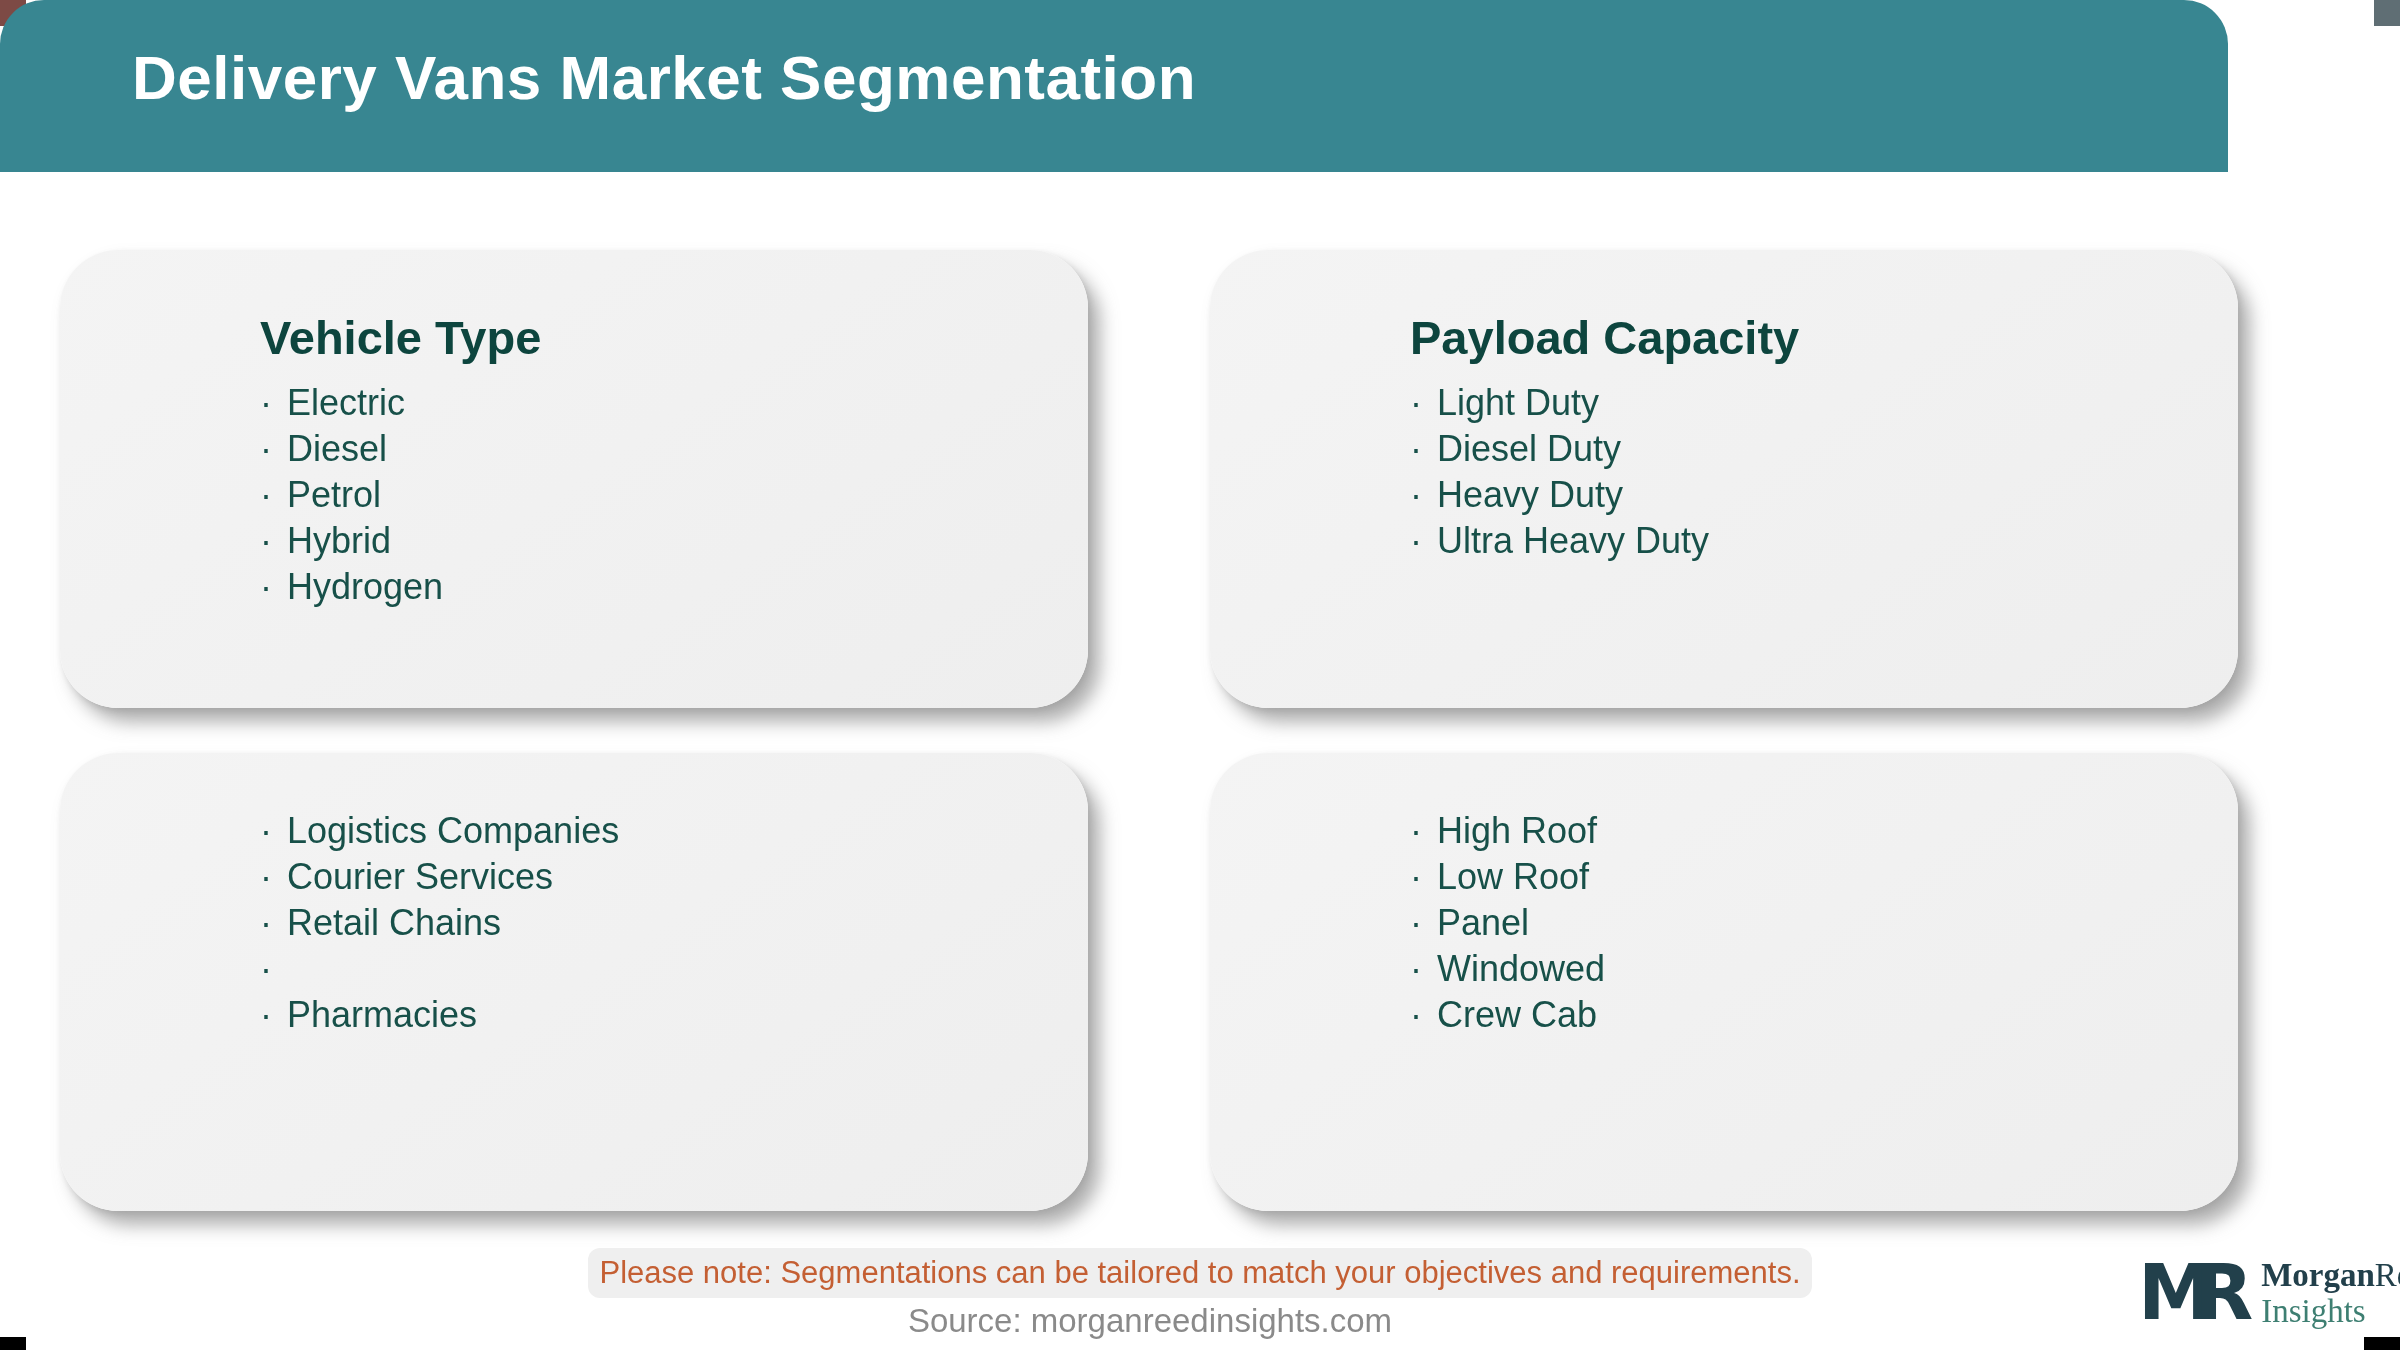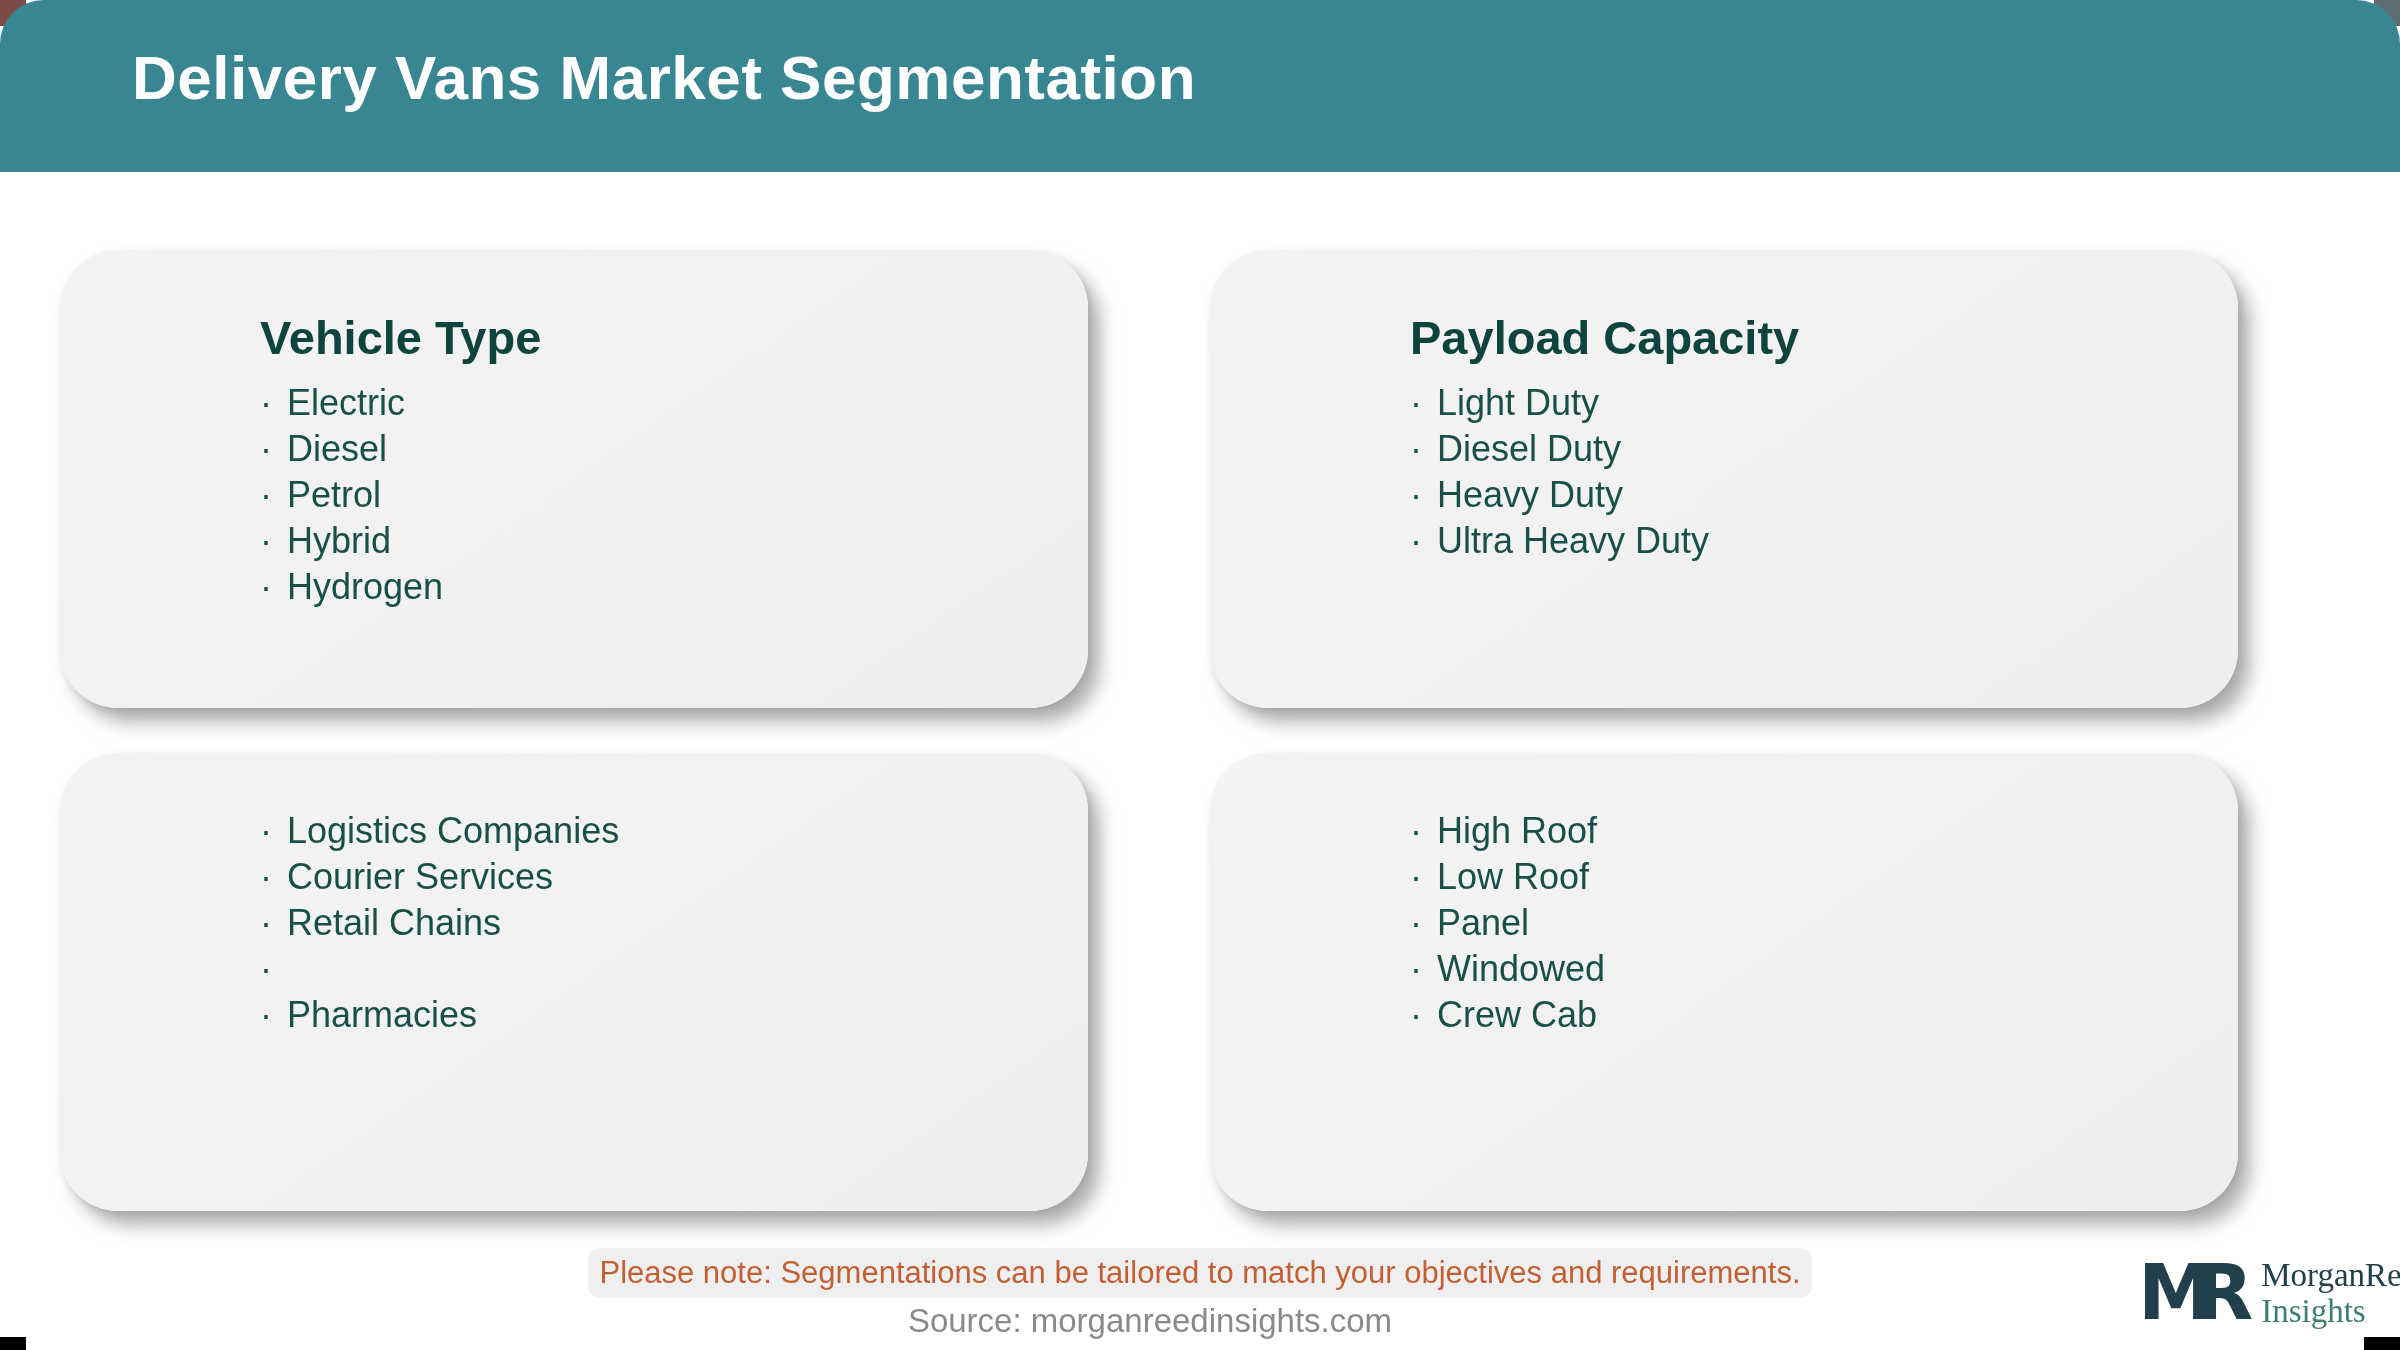--- a/index.html
+++ b/index.html
@@ -11,21 +11,21 @@
     font-family: "Liberation Sans", sans-serif;
   }
 
   
   .corner-accent { position: absolute; top: 0; width: 26px; height: 26px; z-index: 1; }
   .corner-accent.tl { left: 0; background: var(--corner-left, #7d4a45); }
   .corner-accent.tr { right: 0; background: var(--corner-right, #5f6e74); }
 
   .header {
     position: absolute; left: 0; top: 0;
-    width: 2400px; height: 172px;
+    width: 2228px; height: 172px;
     background: var(--header-bg, #388691);
     border-radius: 44px 44px 0 0;
     z-index: 2;
   }
   .header-title {
     position: absolute; left: 132px; top: 42px;
     margin: 0;
     font-size: 62px; font-weight: bold;
     letter-spacing: 0.5px;
     color: var(--header-text, #ffffff);
@@ -89,21 +89,21 @@
     letter-spacing: -19px;
     color: var(--logo-dark, #22404b);
     padding-right: 19px;
   }
   .logo-text { display: flex; flex-direction: column; justify-content: center; }
   .logo-name {
     font-family: "Liberation Serif", serif;
     font-size: 33px; line-height: 1.0;
     color: var(--logo-dark, #1d3340);
   }
-  .logo-name .bold { font-weight: normal; }
+  .logo-name .bold { font-weight: bold; }
   .logo-sub {
     font-family: "Liberation Serif", serif;
     font-size: 33px; line-height: 1.0;
     margin-top: 3px;
     color: var(--logo-teal, #3e7f72);
   }
 
   .edge-mark { position: absolute; background: #000000; top: 1337px; height: 13px; }
   .edge-mark.bl { left: 0; width: 26px; }
   .edge-mark.br { left: 2364px; width: 36px; }

